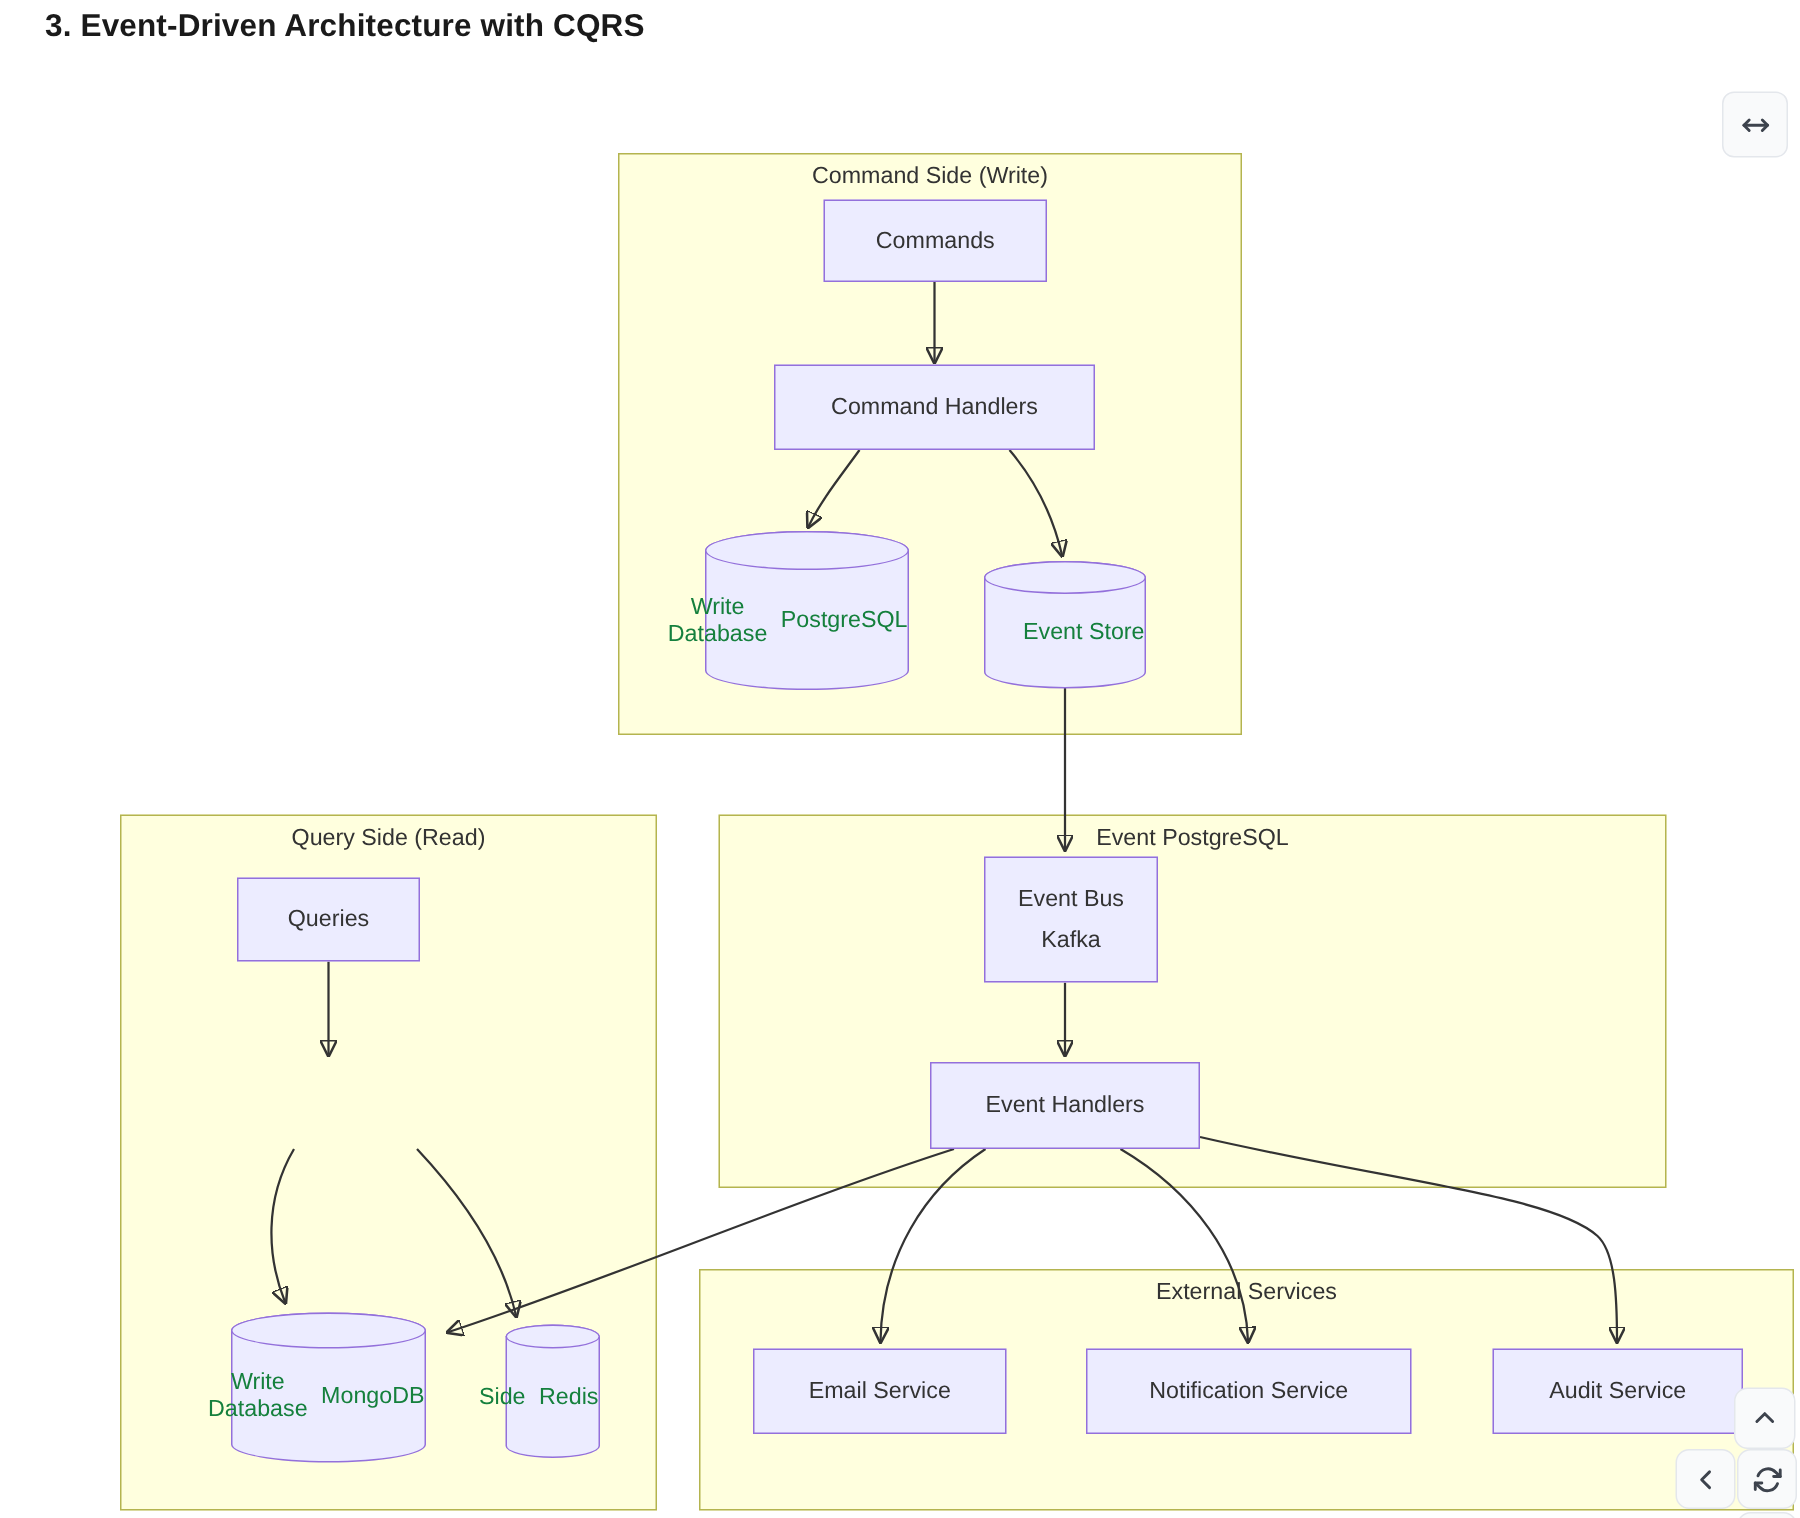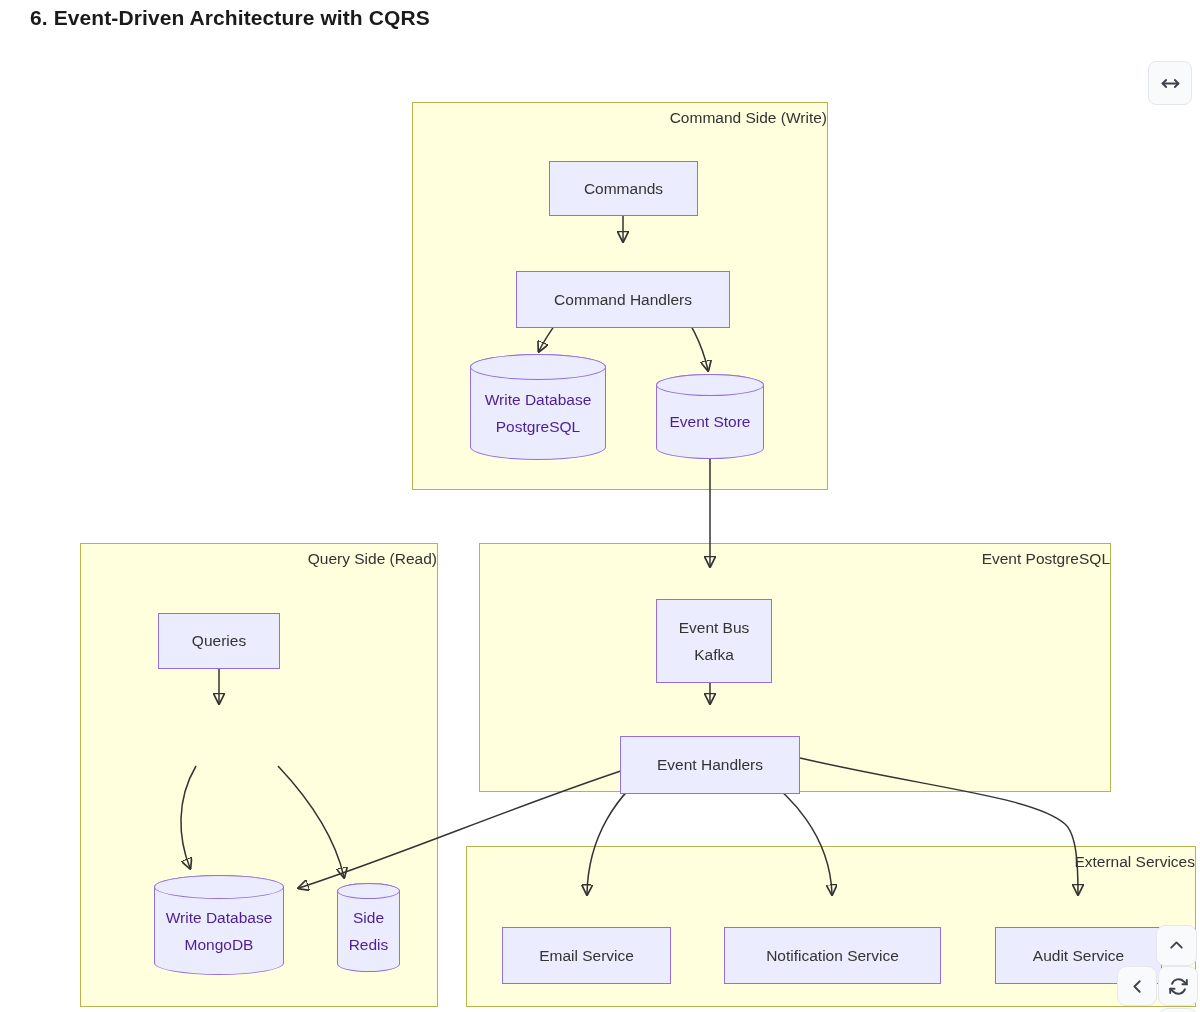--- a/index.html
+++ b/index.html
@@ -1,47 +1,47 @@
 <!DOCTYPE html>
 <html><head>
 <meta charset="utf-8">
 <style>
   html,body{margin:0;padding:0;background:#ffffff;}
   #stage{position:relative;width:1200px;height:1012px;overflow:hidden;
          font-family:"Liberation Sans","DejaVu Sans",sans-serif;background:#ffffff;}
   #page-title{position:absolute;left:30px;top:6px;margin:0;font-size:21px;font-weight:600;
               color:#1a1a1a;letter-spacing:.1px;}
   .cluster{position:absolute;background:#FFFFDE;border:1px solid #B4B44F;box-sizing:border-box;z-index:1;}
-  .cluster-label{position:absolute;top:6px;left:0;right:0;text-align:right;
+  .cluster-label{position:absolute;top:6px;left:0;right:0;text-align:center;
                  font-size:15.5px;color:#333333;}
   #edge-layer{position:absolute;left:0;top:0;z-index:2;}
   #edge-layer path{stroke:#333333;stroke-width:1.5;fill:none;}
   .node{position:absolute;background:#ECECFF;border:1px solid #9370DB;box-sizing:border-box;
         display:flex;flex-direction:column;align-items:center;justify-content:center;
-        font-size:15.5px;color:#333333;z-index:3;gap:9px;line-height:18px;text-align:center;margin-top:28px;}
+        font-size:15.5px;color:#333333;z-index:3;gap:9px;line-height:18px;text-align:center;}
   .cyl{position:absolute;background:#ECECFF;border:1px solid #9370DB;box-sizing:border-box;
        border-radius:50% / var(--ry);z-index:3;}
   .cyl::before{content:"";position:absolute;left:-1px;top:-1px;width:calc(100% + 2px);
        height:calc(var(--ry) * 2);background:#ECECFF;border:1px solid #9370DB;
        border-radius:50%;box-sizing:border-box;}
   .cyl-text{position:absolute;left:0;right:0;top:calc(var(--ry) * 1.7);bottom:calc(var(--ry) * .7);
-       display:flex;flex-direction:column;align-items:center;justify-content:center;gap:9px;
-       font-size:15.5px;color:#4c1d95;line-height:18px;text-align:center;}
+       display:flex;flex-direction:row;align-items:center;justify-content:flex-end;gap:9px;
+       font-size:15.5px;color:#15803d;line-height:18px;text-align:center;}
   .fab{position:absolute;background:#f9fafb;border:1px solid #e4e7ec;border-radius:9px;
        display:flex;align-items:center;justify-content:center;box-sizing:border-box;
        z-index:4;cursor:pointer;padding:0;}
   .fab svg{width:21px;height:21px;stroke:#3d434d;stroke-width:2.2;fill:none;
        stroke-linecap:round;stroke-linejoin:round;}
 </style>
 </head>
 <body>
 
 <div id="stage">
 
-  <h1 id="page-title">6. Event-Driven Architecture with CQRS</h1>
+  <h1 id="page-title">3. Event-Driven Architecture with CQRS</h1>
 
   <div class="cluster" style="left:412px;top:102px;width:416px;height:388px">
     <div class="cluster-label">Command Side (Write)</div>
   </div>
   <div class="cluster" style="left:80px;top:543px;width:358px;height:464px">
     <div class="cluster-label">Query Side (Read)</div>
   </div>
   <div class="cluster" style="left:479px;top:543px;width:632px;height:249px">
     <div class="cluster-label">Event PostgreSQL</div>
   </div>

